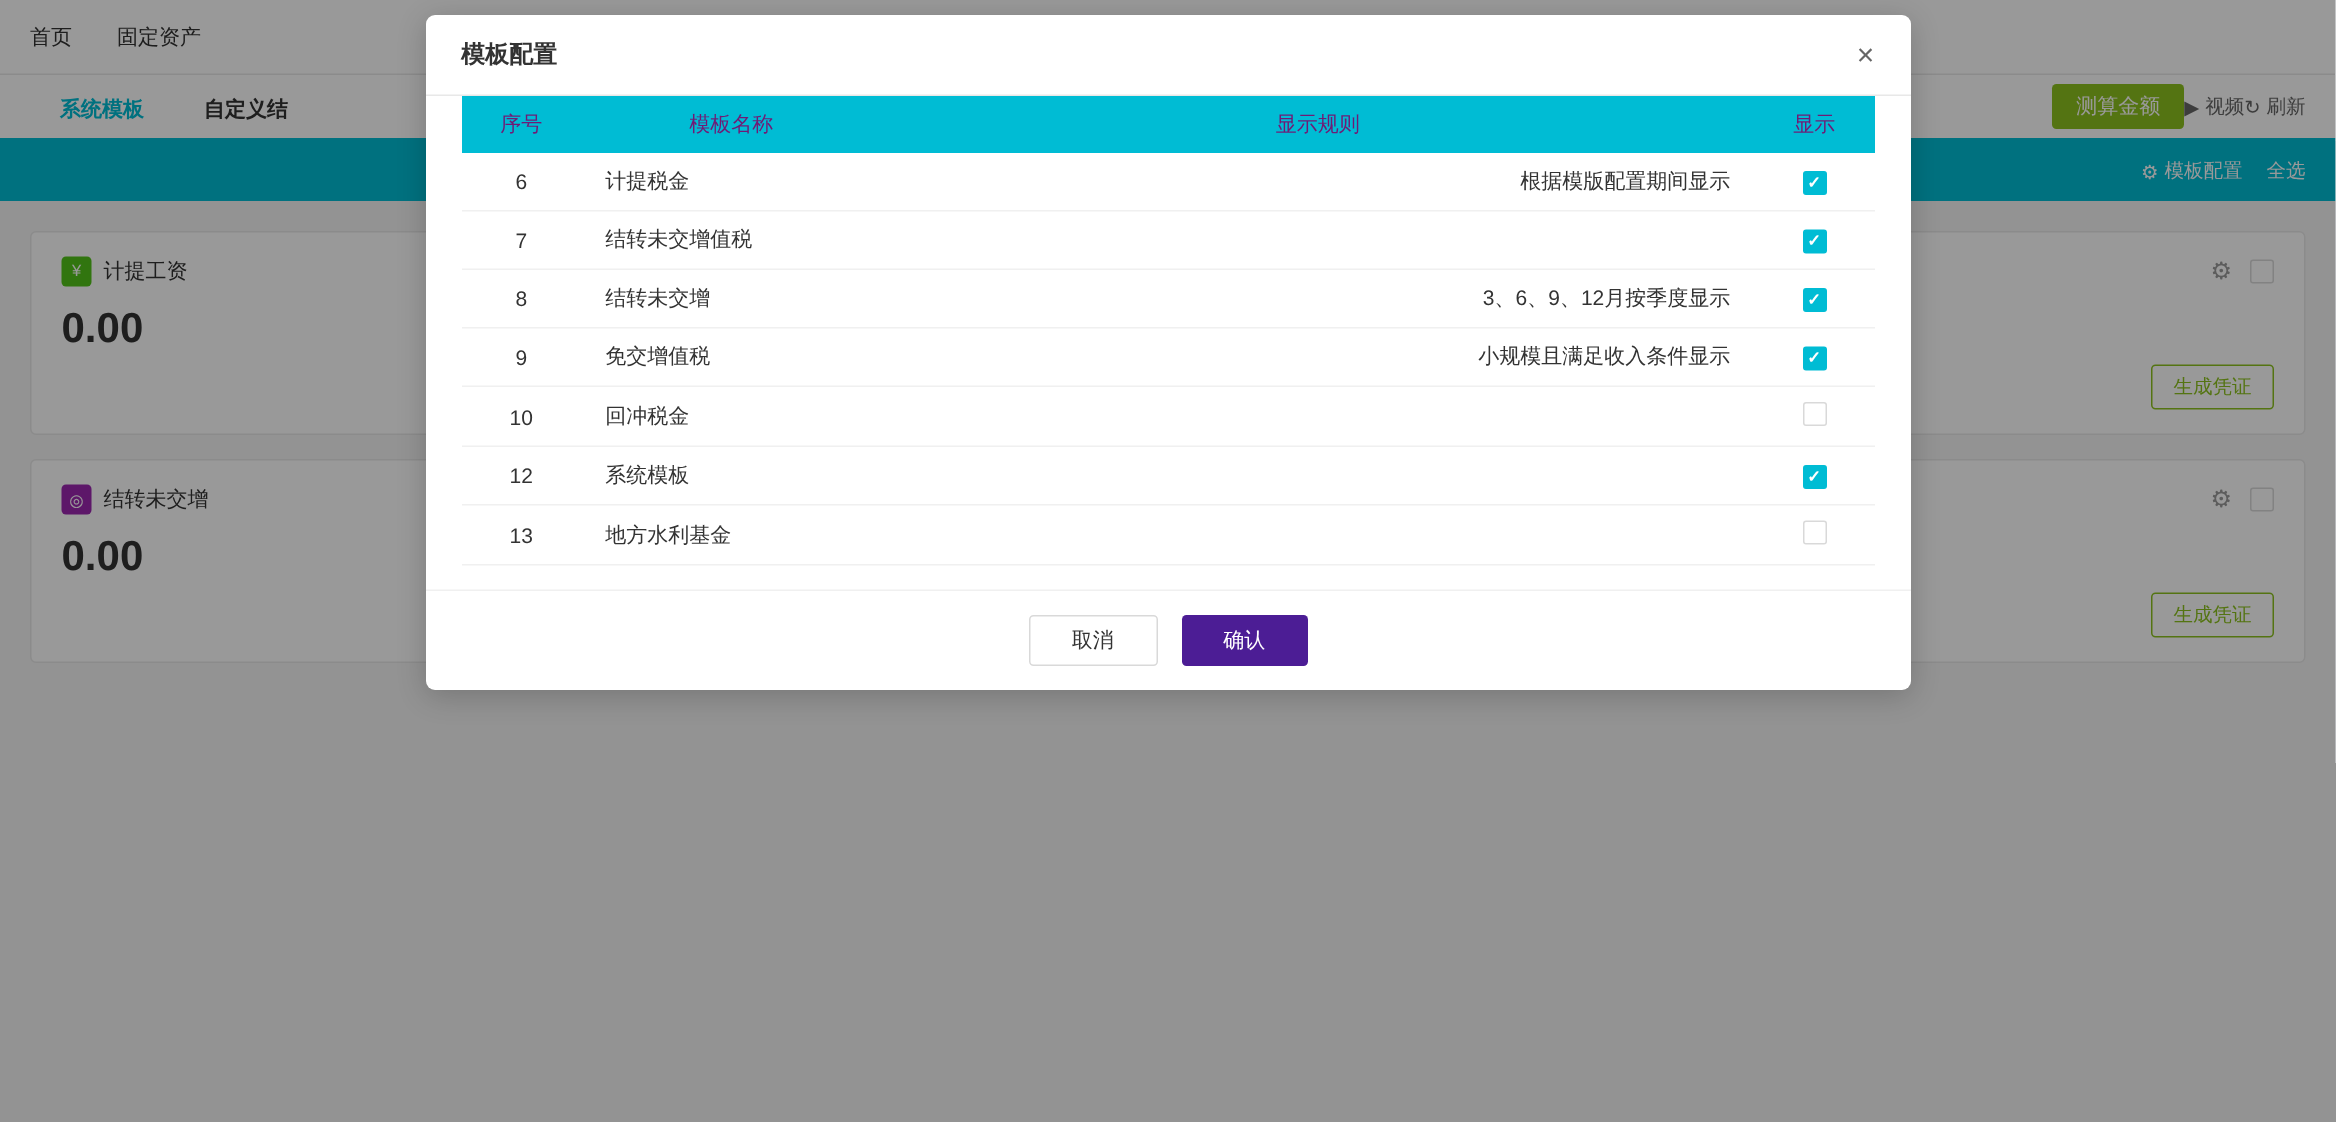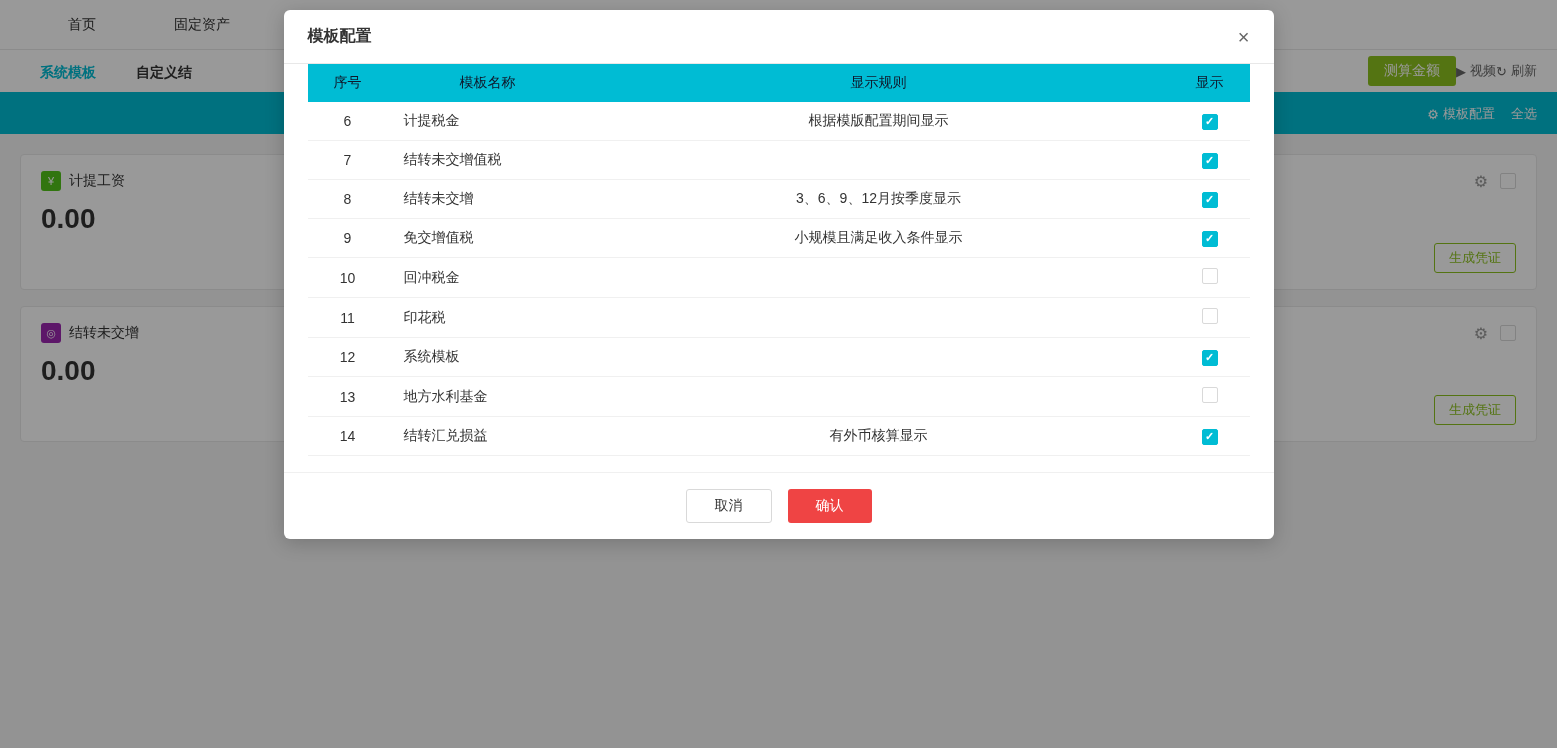--- a/index.html
+++ b/index.html
@@ -29,21 +29,20 @@
       display: flex;
       align-items: center;
       padding: 0 20px;
       gap: 30px;
       border-bottom: 1px solid #e8e8e8;
     }
     .nav-item {
       font-size: 14px;
       color: #333;
       cursor: pointer;
-      margin-left: 48px;
     }
 
     
     .second-bar {
       background: #fff;
       height: 44px;
       display: flex;
       align-items: center;
       padding: 0 20px;
       gap: 0;
@@ -246,21 +245,21 @@
     }
 
     
     .config-table {
       width: 100%;
       border-collapse: collapse;
     }
 
     .config-table thead tr {
       background: #00bcd4;
-      color: #0f172a;
+      color: #701a75;
     }
 
     .config-table thead th {
       padding: 10px 16px;
       text-align: center;
       font-weight: 500;
       font-size: 14px;
     }
 
     .config-table thead th:first-child {
@@ -284,21 +283,21 @@
       padding: 10px 16px;
       text-align: center;
       font-size: 14px;
       color: #333;
     }
 
     .config-table tbody td:nth-child(2) {
       text-align: left;
     }
     .config-table tbody td:nth-child(3) {
-      text-align: center;
+      text-align: right;
     }
 
     
     .cb-checked {
       width: 16px;
       height: 16px;
       background: #00bcd4;
       border: 1px solid #00bcd4;
       border-radius: 2px;
       display: inline-flex;
@@ -339,21 +338,21 @@
       background: #fff;
       color: #333;
       border-radius: 3px;
       cursor: pointer;
       font-size: 14px;
     }
 
     .btn-confirm {
       padding: 7px 28px;
       border: none;
-      background: #ef4444;
+      background: #4c1d95;
       color: #fff;
       border-radius: 3px;
       cursor: pointer;
       font-size: 14px;
     }
 
     
     .modal-body::-webkit-scrollbar {
       width: 6px;
     }
@@ -471,43 +470,31 @@
               <td>小规模且满足收入条件显示</td>
               <td style="text-align: center;"><div class="cb-checked"></div></td>
             </tr>
             <tr>
               <td>10</td>
               <td>回冲税金</td>
               <td></td>
               <td style="text-align: center;"><div class="cb-unchecked"></div></td>
             </tr>
             <tr>
-              <td>11</td>
-              <td>印花税</td>
-              <td></td>
-              <td style="text-align: center;"><div class="cb-unchecked"></div></td>
-            </tr>
-            <tr>
               <td>12</td>
               <td>系统模板</td>
               <td></td>
               <td style="text-align: center;"><div class="cb-checked"></div></td>
             </tr>
             <tr>
               <td>13</td>
               <td>地方水利基金</td>
               <td></td>
               <td style="text-align: center;"><div class="cb-unchecked"></div></td>
             </tr>
-            <tr>
-              <td>14</td>
-              <td>结转汇兑损益</td>
-              <td>有外币核算显示</td>
-              <td style="text-align: center;"><div class="cb-checked"></div></td>
-            </tr>
           </tbody>
       </table>
     </div>
 
     <div class="modal-footer">
       <button class="btn-cancel">取消</button>
       <button class="btn-confirm">确认</button>
     </div>
   </div>
 </div>

